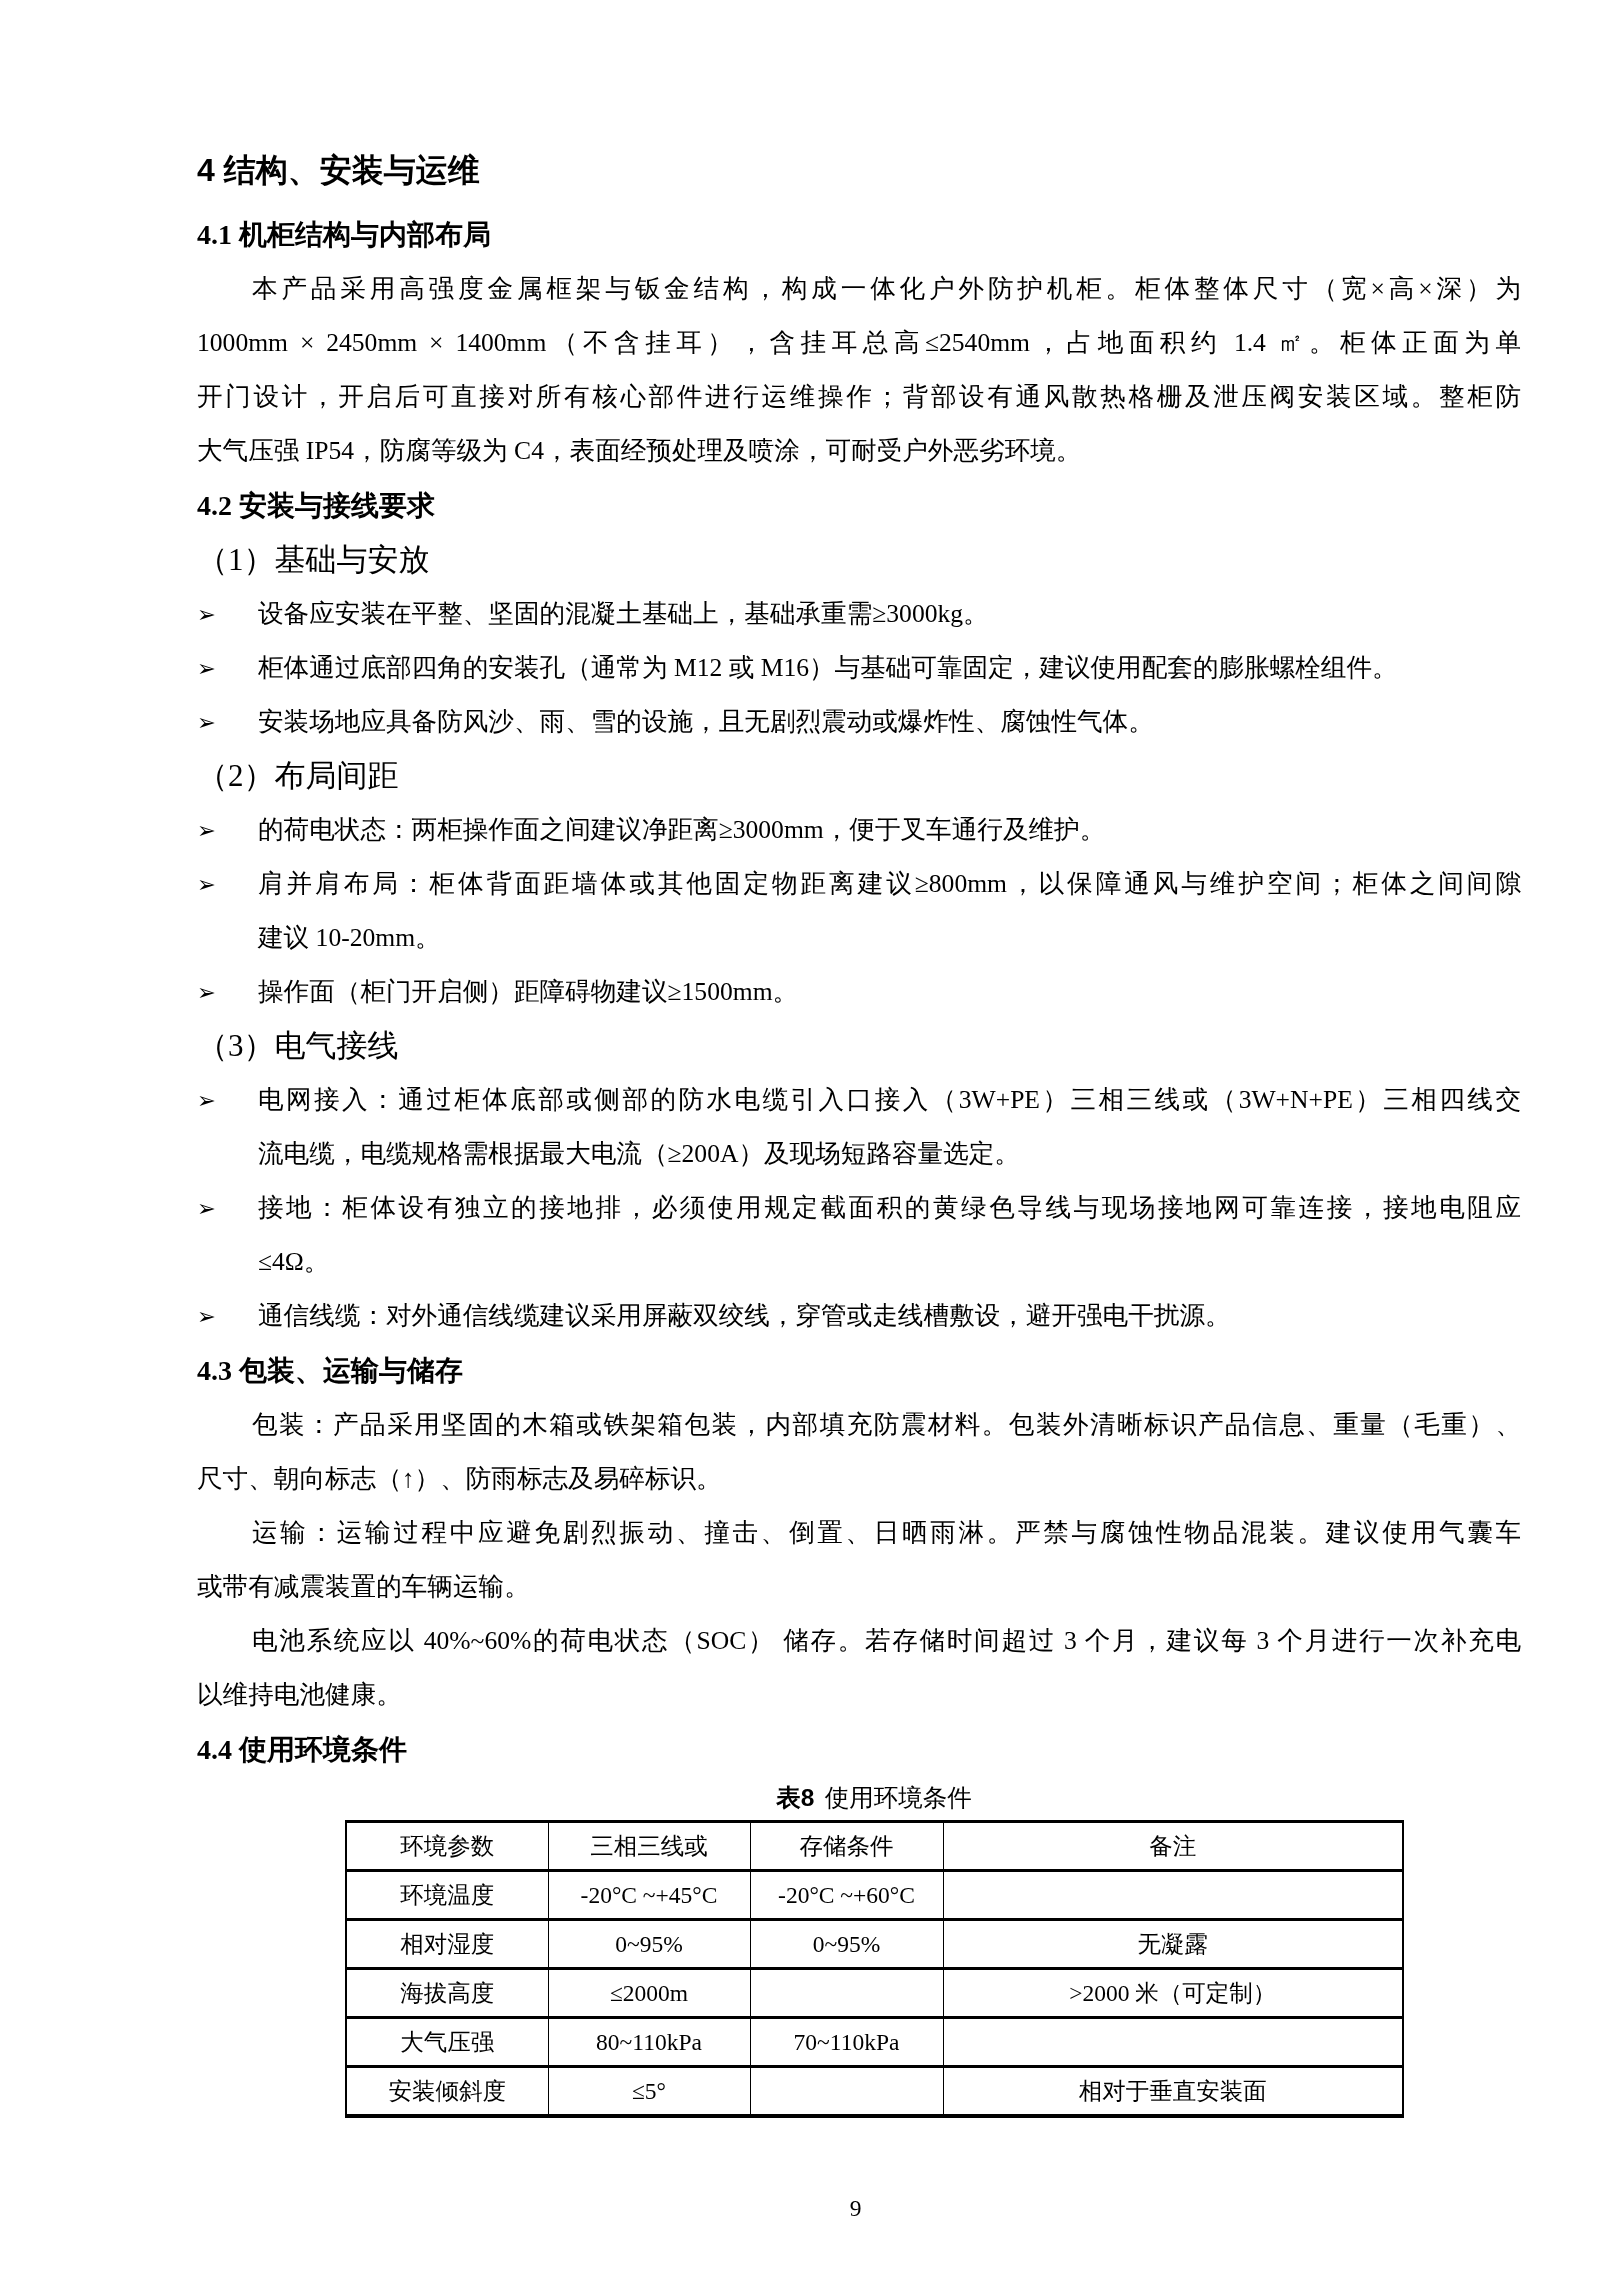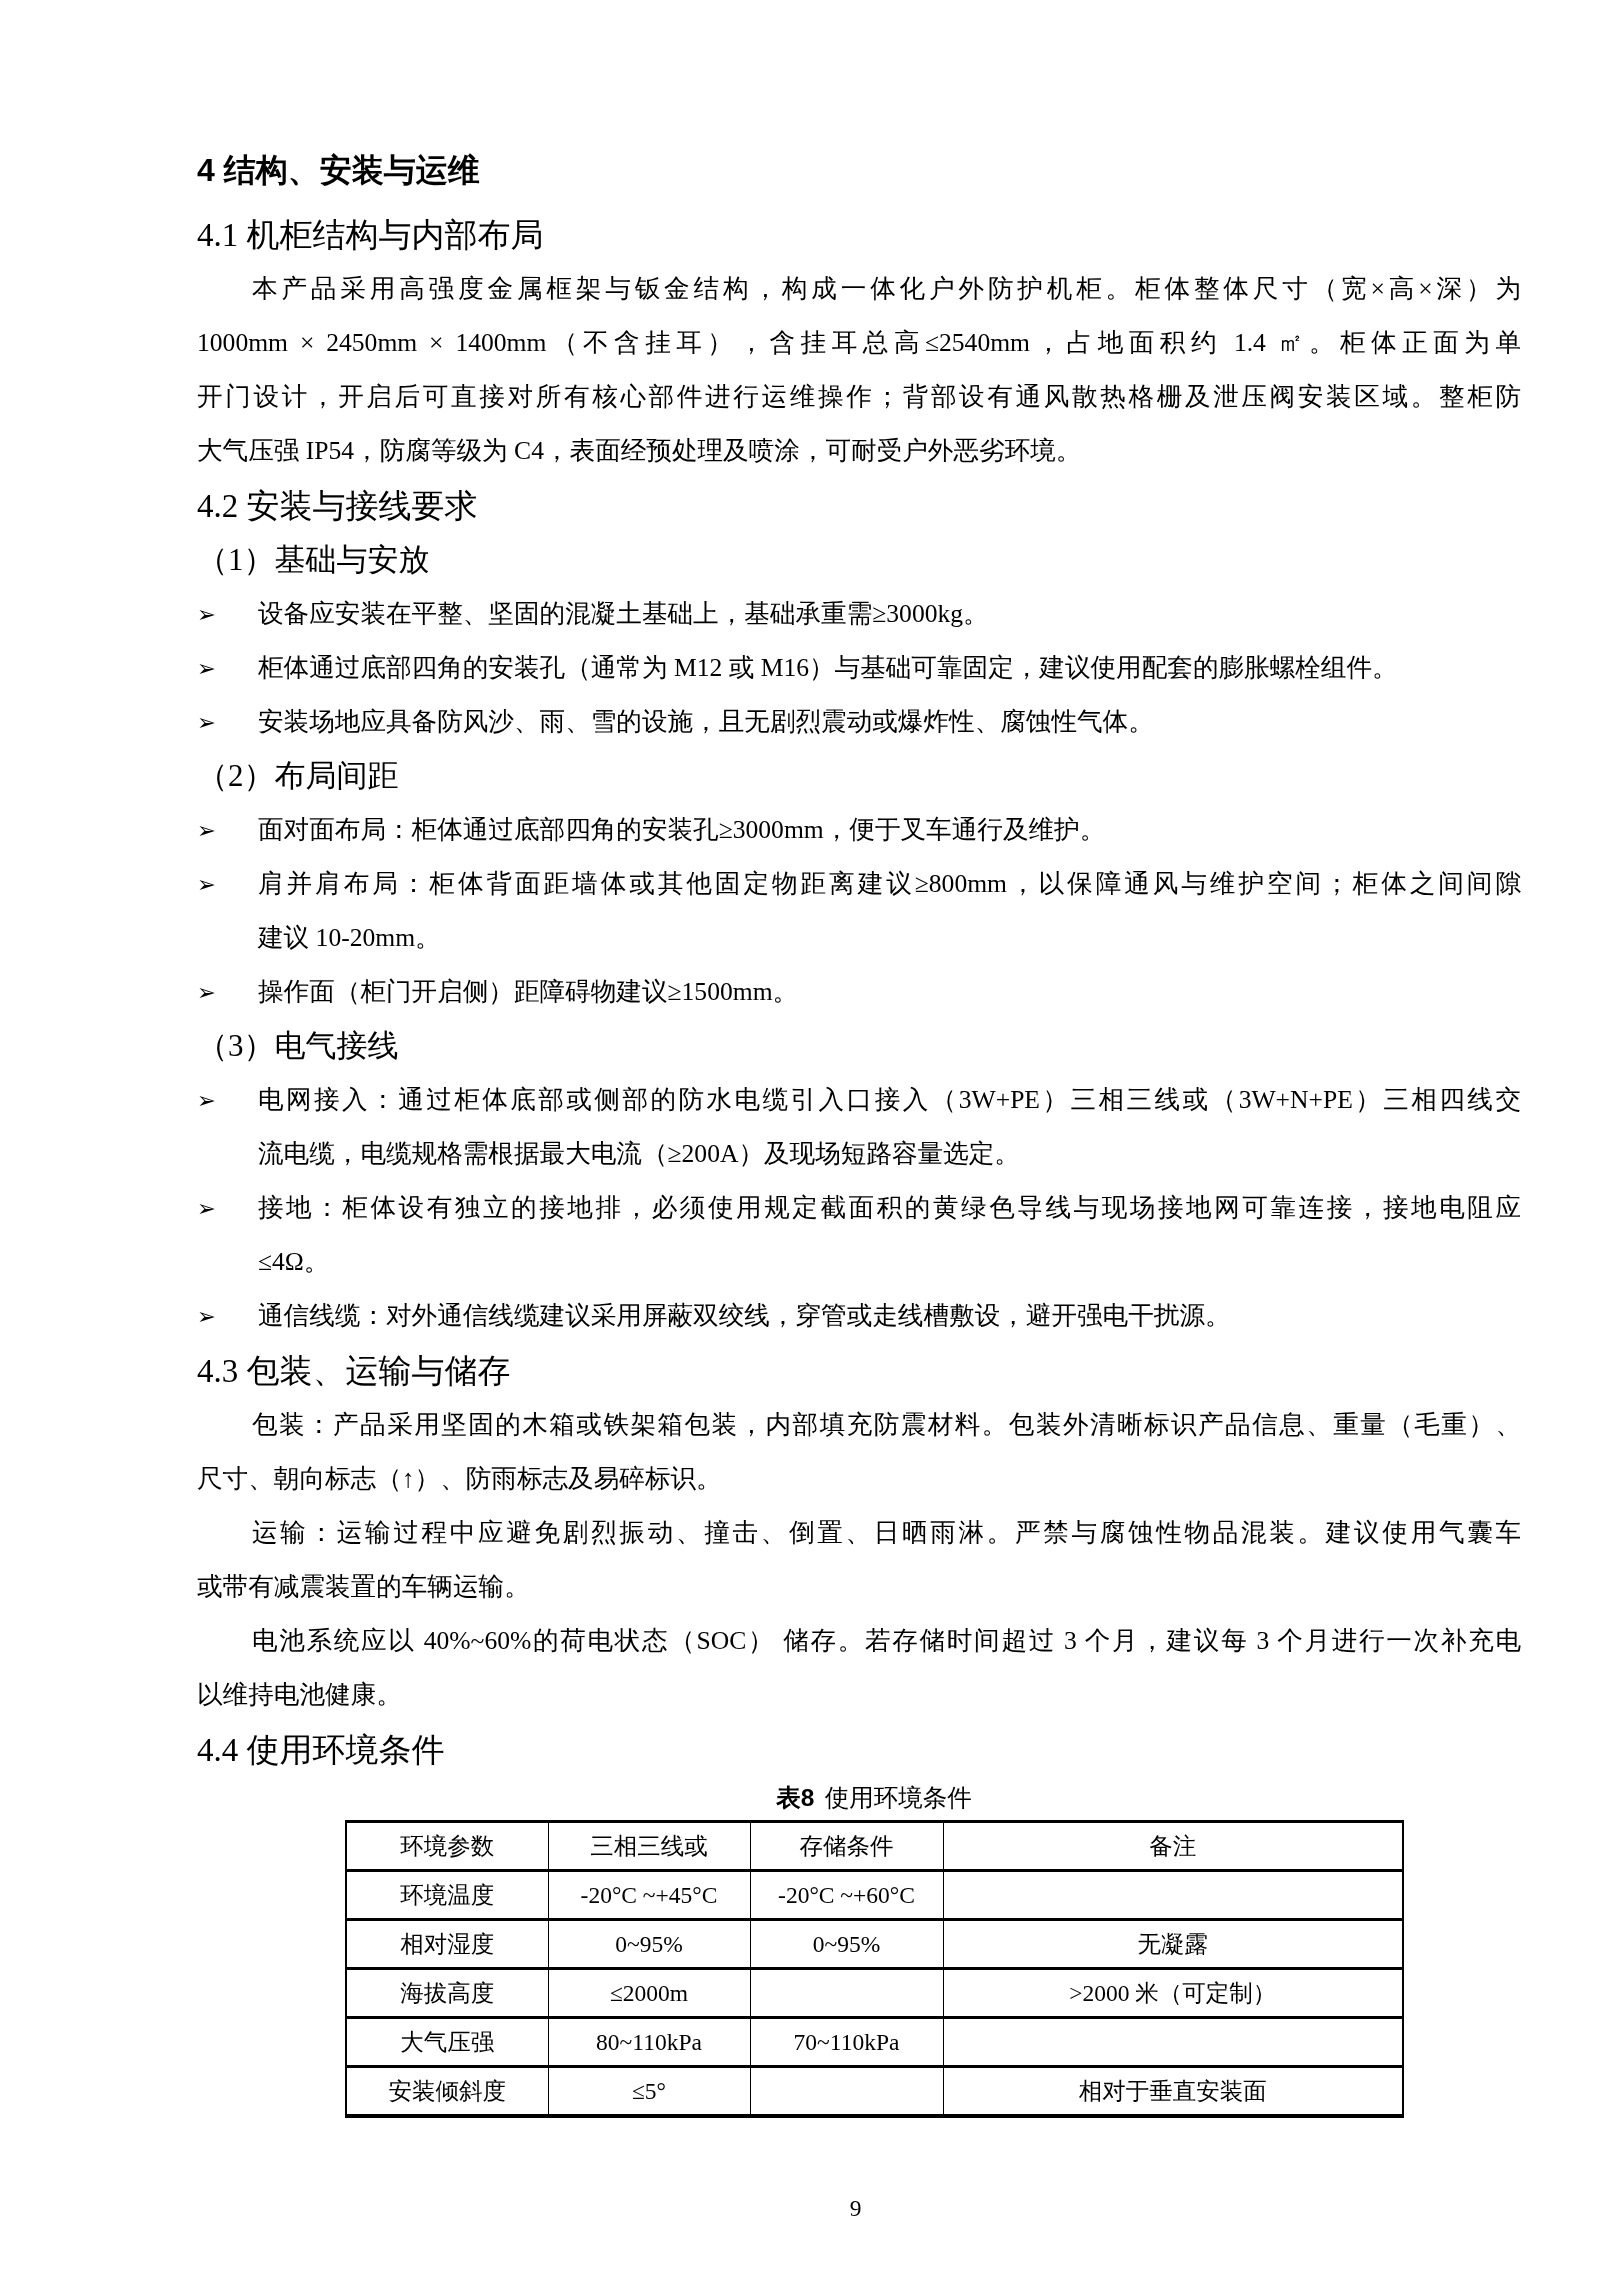--- a/index.html
+++ b/index.html
@@ -13,21 +13,21 @@
     overflow:hidden;
     margin-left:44px;
   }
   .h1 {
     font-family:"Liberation Sans", sans-serif;
     font-weight:700; font-size:32px; line-height:42px;
     margin:0 0 22.5px 0;
   }
   .h2 {
     font-family:"Liberation Serif", serif;
-    font-weight:400; font-size:33px; line-height:42px;
+    font-weight:700; font-size:28px; line-height:42px;
     margin:7.2px 0 6.1px 0;
   }
   .para { margin:0; }
   .line {
     font-size:25.6px; line-height:54px;
     text-align:justify; text-align-last:justify;
     text-justify:inter-character;
   }
   .line:last-child { text-align-last:left; }
   .para-indent .line:first-child { text-indent:55px; }
@@ -95,21 +95,21 @@
     <span class="marker">➢</span>
     <div>
         <div class="line">安装场地应具备防风沙、雨、雪的设施，且无剧烈震动或爆炸性、腐蚀性气体。</div>
       </div>
   </div>
 
   <div class="group-label">（2）布局间距</div>
   <div class="bullet">
     <span class="marker">➢</span>
     <div>
-        <div class="line">面对面布局：柜体通过底部四角的安装孔≥3000mm，便于叉车通行及维护。</div>
+        <div class="line">的荷电状态：两柜操作面之间建议净距离≥3000mm，便于叉车通行及维护。</div>
       </div>
   </div>
   <div class="bullet">
     <span class="marker">➢</span>
     <div>
         <div class="line">肩并肩布局：柜体背面距墙体或其他固定物距离建议≥800mm，以保障通风与维护空间；柜体之间间隙</div>
         <div class="line">建议 10-20mm。</div>
       </div>
   </div>
   <div class="bullet">

